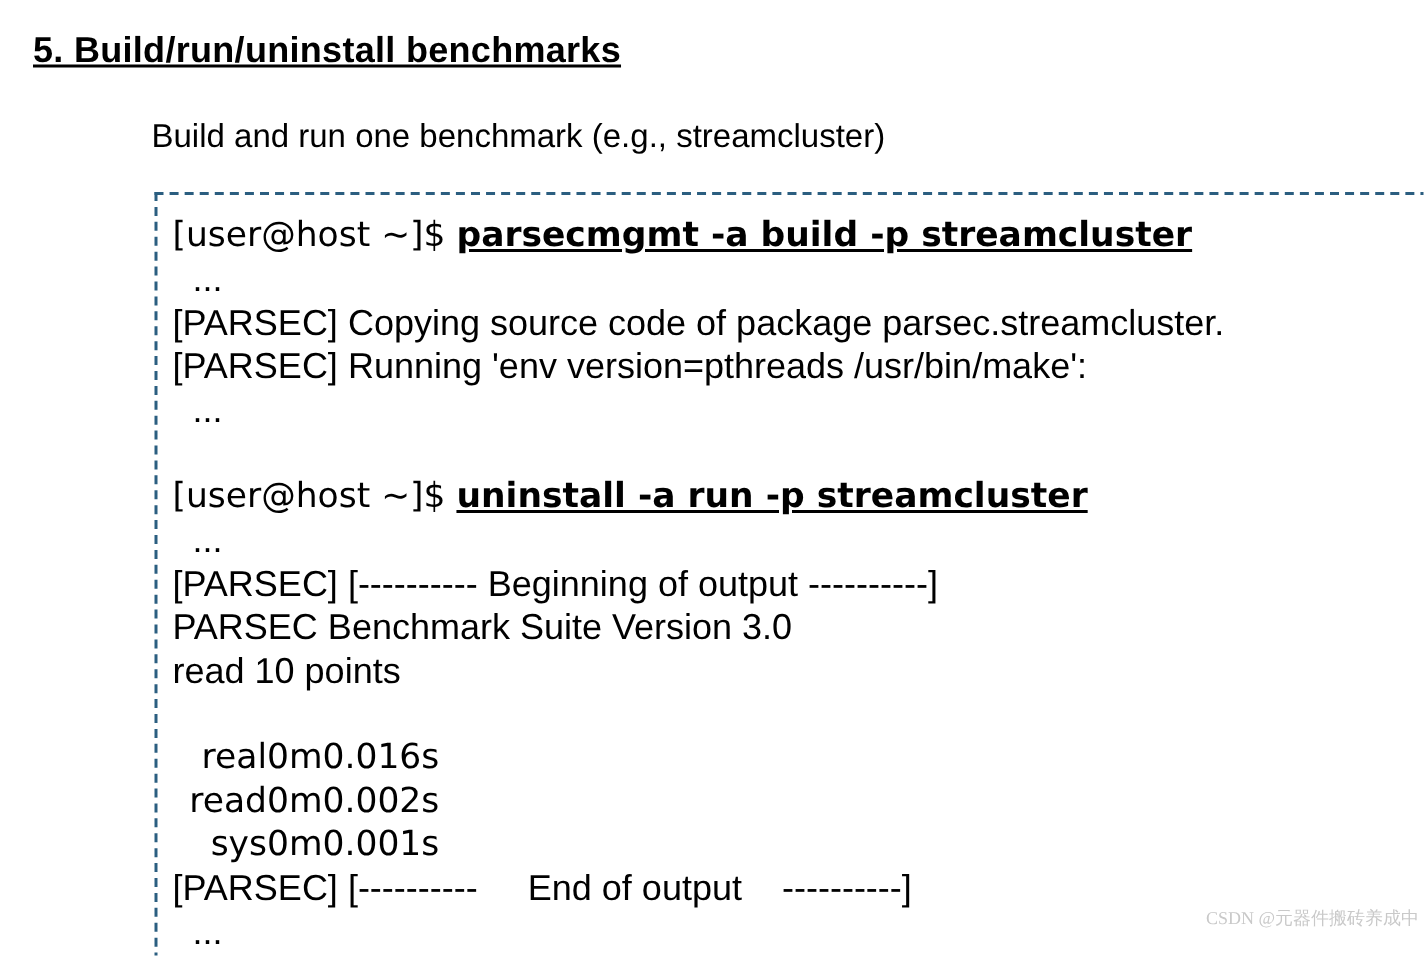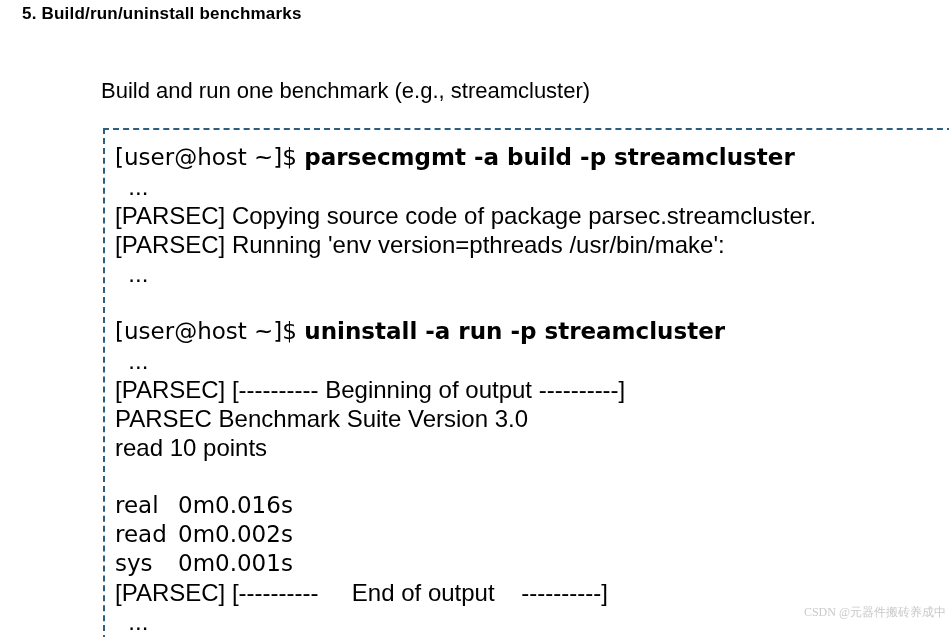--- a/index.html
+++ b/index.html
@@ -9,25 +9,26 @@
     position: relative;
     overflow: hidden;
     background: #ffffff;
     color: #000000;
     font-family: "Liberation Sans", sans-serif;
   }
 
   .page-title {
     position: absolute;
     left: 22px;
-    top: 4px;
-    font-size: 17px;
+    top: 20px;
+    font-size: 24px;
     font-weight: bold;
     letter-spacing: 0.2px;
     white-space: pre;
+    text-decoration: underline;
   }
 
   .subtitle {
     position: absolute;
     left: 101px;
     top: 78px;
     font-size: 22px;
     white-space: pre;
   }
 
@@ -50,25 +51,26 @@
     font-size: 24px;
     font-family: "Liberation Sans", sans-serif;
   }
 
   .tline.prompt,
   .tline.time {
     font-size: 23px;
     font-family: "DejaVu Sans", sans-serif;
   }
 
-  .tline .cmd { font-weight: bold; }
+  .tline .cmd { font-weight: bold; text-decoration: underline; }
 
   .tline.time .tlabel {
     display: inline-block;
     width: 63px;
+    text-align: right;
   }
 
   .watermark {
     position: absolute;
     right: 3px;
     top: 604px;
     font-size: 12px;
     color: #c9c9c9;
     font-family: Liberation Serif, serif;
     white-space: pre;

